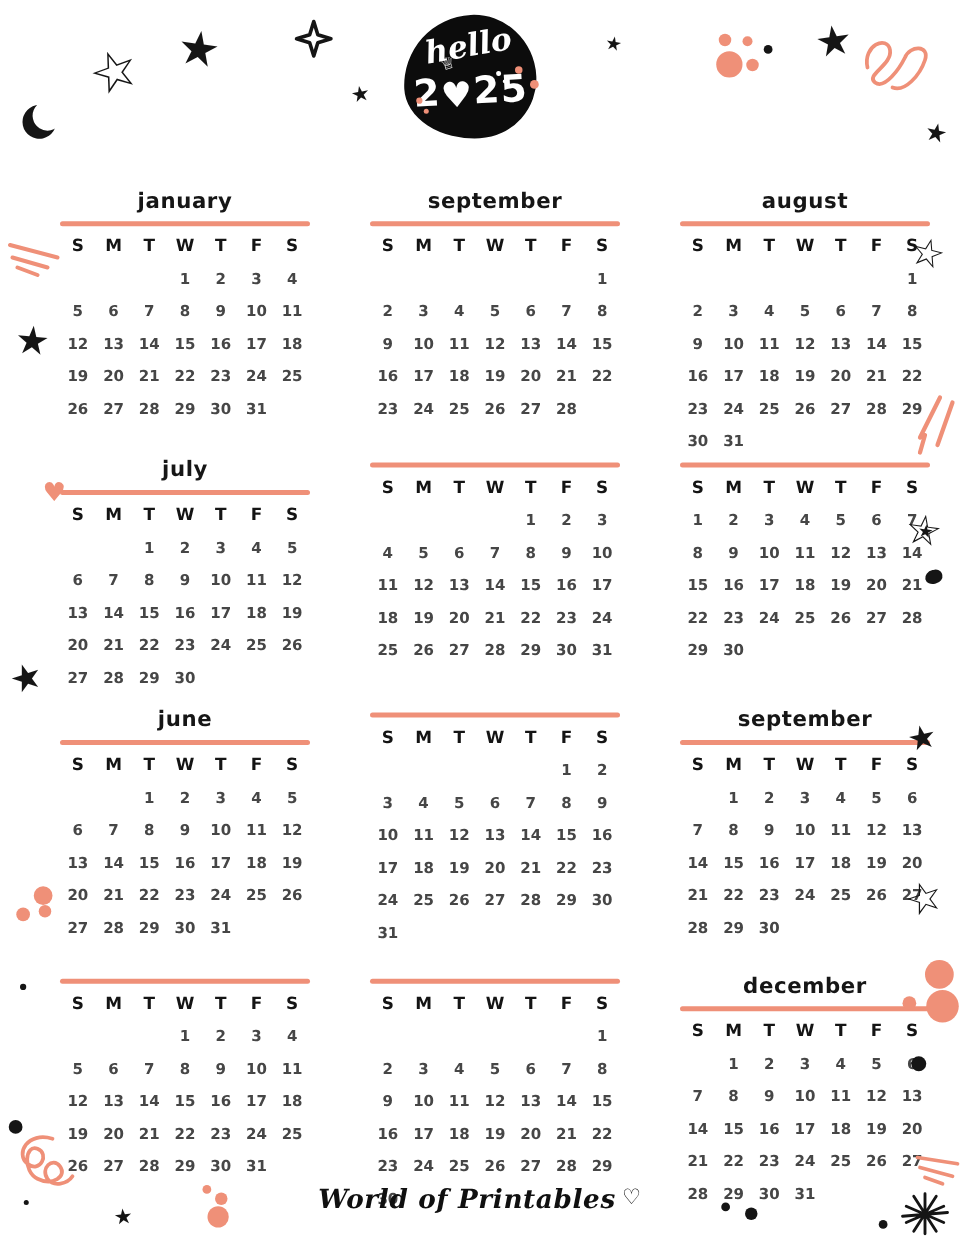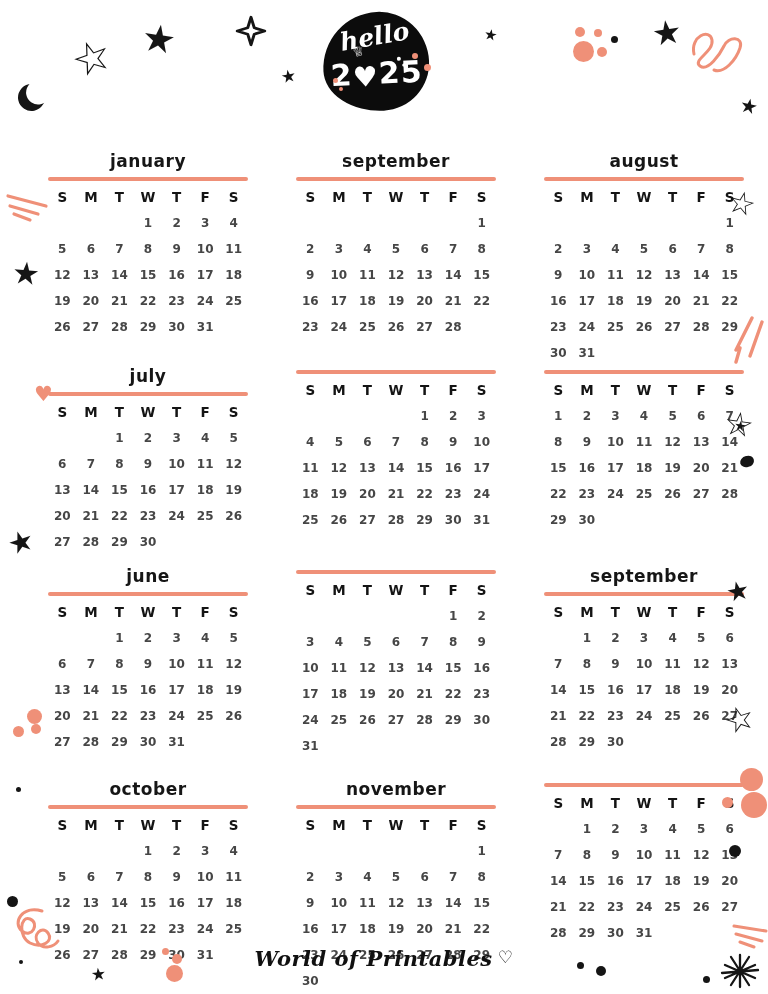--- a/index.html
+++ b/index.html
@@ -502,21 +502,20 @@
         <span class="date">24</span>
         <span class="date">25</span>
         <span class="date">26</span>
         <span class="date">27</span>
         <span class="date">28</span>
         <span class="date">29</span>
         <span class="date">30</span>
       </div>
   </div>
   <div class="month">
-    <div class="month-title">october</div>
     <div class="month-divider"></div>
     <div class="month-grid">
         <span class="dow">S</span>
         <span class="dow">M</span>
         <span class="dow">T</span>
         <span class="dow">W</span>
         <span class="dow">T</span>
         <span class="dow">F</span>
         <span class="dow">S</span>
         <span class="date empty"></span>
@@ -549,69 +548,69 @@
         <span class="date">25</span>
         <span class="date">26</span>
         <span class="date">27</span>
         <span class="date">28</span>
         <span class="date">29</span>
         <span class="date">30</span>
         <span class="date">31</span>
       </div>
   </div>
   <div class="month">
-    <div class="month-title">november</div>
-    <div class="month-divider"></div>
-    <div class="month-grid">
-        <span class="dow">S</span>
-        <span class="dow">M</span>
-        <span class="dow">T</span>
-        <span class="dow">W</span>
-        <span class="dow">T</span>
-        <span class="dow">F</span>
-        <span class="dow">S</span>
-        <span class="date empty"></span>
-        <span class="date empty"></span>
-        <span class="date empty"></span>
-        <span class="date empty"></span>
-        <span class="date empty"></span>
-        <span class="date empty"></span>
-        <span class="date">1</span>
-        <span class="date">2</span>
-        <span class="date">3</span>
-        <span class="date">4</span>
-        <span class="date">5</span>
-        <span class="date">6</span>
-        <span class="date">7</span>
-        <span class="date">8</span>
-        <span class="date">9</span>
-        <span class="date">10</span>
-        <span class="date">11</span>
-        <span class="date">12</span>
-        <span class="date">13</span>
-        <span class="date">14</span>
-        <span class="date">15</span>
-        <span class="date">16</span>
-        <span class="date">17</span>
-        <span class="date">18</span>
-        <span class="date">19</span>
-        <span class="date">20</span>
-        <span class="date">21</span>
-        <span class="date">22</span>
-        <span class="date">23</span>
-        <span class="date">24</span>
-        <span class="date">25</span>
-        <span class="date">26</span>
-        <span class="date">27</span>
-        <span class="date">28</span>
-        <span class="date">29</span>
-        <span class="date">30</span>
-      </div>
-  </div>
-  <div class="month">
+    <div class="month-divider"></div>
+    <div class="month-grid">
+        <span class="dow">S</span>
+        <span class="dow">M</span>
+        <span class="dow">T</span>
+        <span class="dow">W</span>
+        <span class="dow">T</span>
+        <span class="dow">F</span>
+        <span class="dow">S</span>
+        <span class="date empty"></span>
+        <span class="date empty"></span>
+        <span class="date empty"></span>
+        <span class="date empty"></span>
+        <span class="date empty"></span>
+        <span class="date empty"></span>
+        <span class="date">1</span>
+        <span class="date">2</span>
+        <span class="date">3</span>
+        <span class="date">4</span>
+        <span class="date">5</span>
+        <span class="date">6</span>
+        <span class="date">7</span>
+        <span class="date">8</span>
+        <span class="date">9</span>
+        <span class="date">10</span>
+        <span class="date">11</span>
+        <span class="date">12</span>
+        <span class="date">13</span>
+        <span class="date">14</span>
+        <span class="date">15</span>
+        <span class="date">16</span>
+        <span class="date">17</span>
+        <span class="date">18</span>
+        <span class="date">19</span>
+        <span class="date">20</span>
+        <span class="date">21</span>
+        <span class="date">22</span>
+        <span class="date">23</span>
+        <span class="date">24</span>
+        <span class="date">25</span>
+        <span class="date">26</span>
+        <span class="date">27</span>
+        <span class="date">28</span>
+        <span class="date">29</span>
+        <span class="date">30</span>
+      </div>
+  </div>
+  <div class="month">
+    <div class="month-title">december</div>
     <div class="month-divider"></div>
     <div class="month-grid">
         <span class="dow">S</span>
         <span class="dow">M</span>
         <span class="dow">T</span>
         <span class="dow">W</span>
         <span class="dow">T</span>
         <span class="dow">F</span>
         <span class="dow">S</span>
         <span class="date empty"></span>

